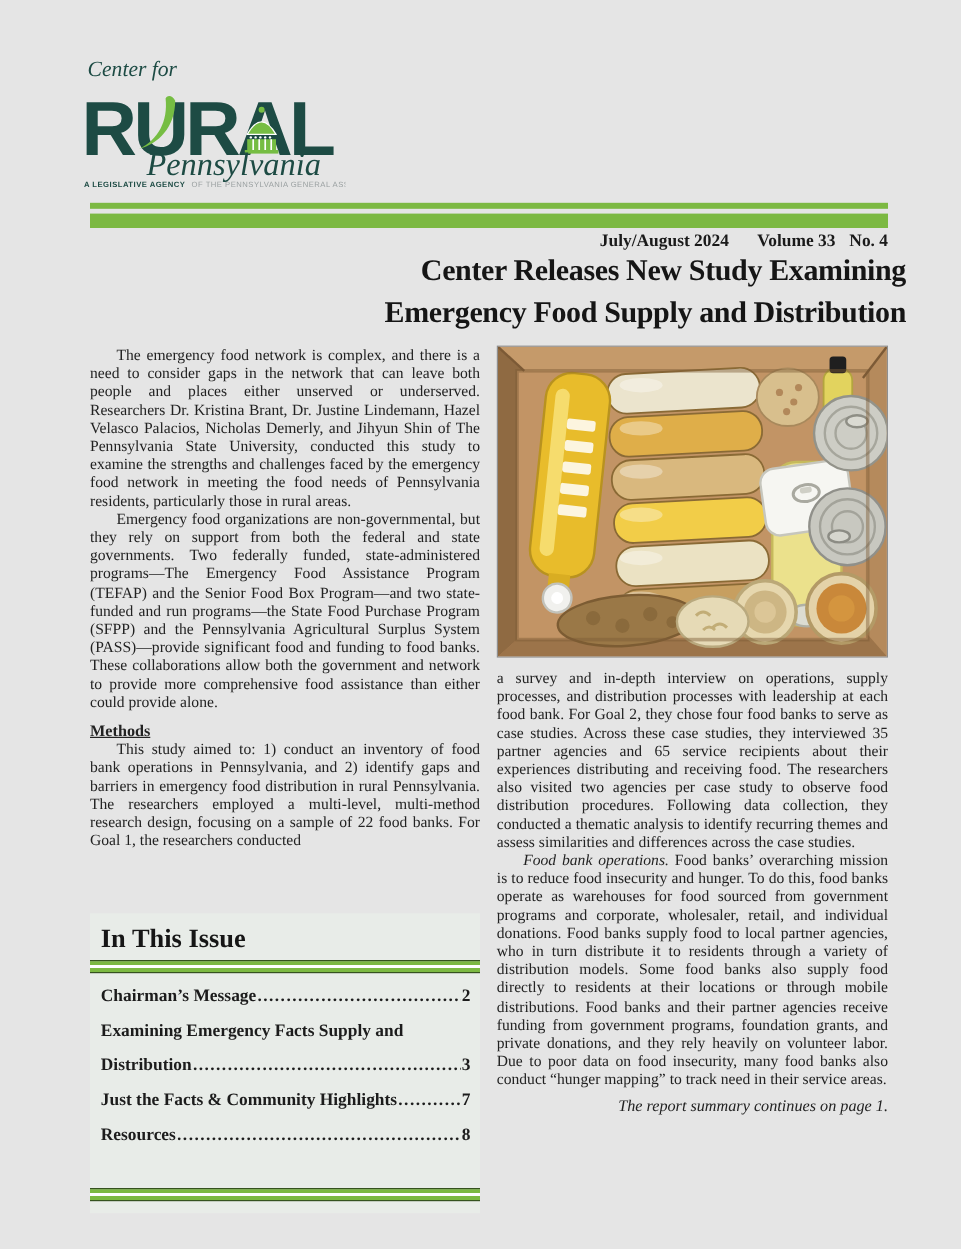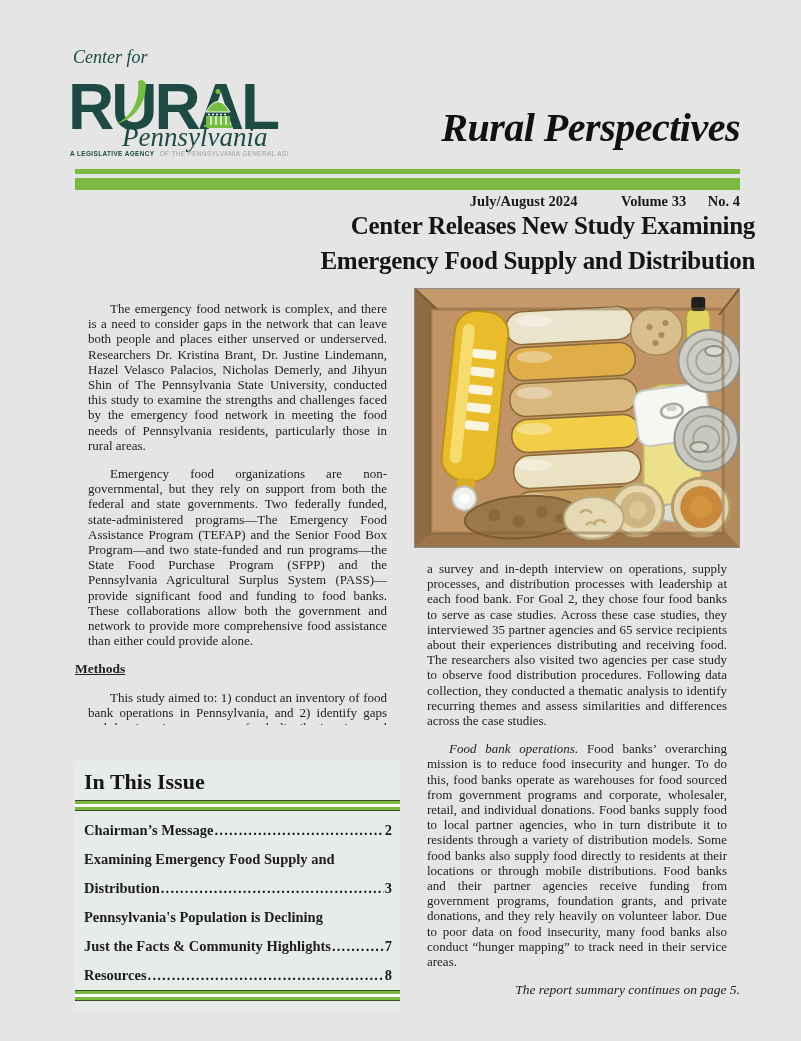--- a/index.html
+++ b/index.html
@@ -8,31 +8,31 @@
 
   
   .logo{position:absolute;left:70px;top:46px;width:218px;height:112px;}
   .mast-title{position:absolute;top:104px;left:400px;width:340px;text-align:right;
       font-family:"Liberation Serif", serif;font-weight:bold;font-style:italic;
       font-size:40px;letter-spacing:-0.5px;color:#111;}
   .bar-thin{position:absolute;left:75px;top:169px;width:665px;height:5px;background:#7cb942;}
   .bar-thick{position:absolute;left:75px;top:178px;width:665px;height:12px;background:#7cb942;}
   .dateline{position:absolute;left:75px;top:193px;width:665px;text-align:right;
       font-weight:bold;font-size:14.5px;color:#1a1a1a;}
-  .dateline .sep1{margin-left:40px;} .dateline .sep2{margin-left:18px;}
+  .dateline .sep1{margin-left:20px;} .dateline .sep2{margin-left:8px;}
 
   
   .headline{position:absolute;left:60px;top:208px;width:695px;text-align:right;
       font-weight:bold;font-size:25px;line-height:35px;color:#151515;letter-spacing:-0.3px;}
 
   
   .col{position:absolute;top:288px;font-size:13px;line-height:15.2px;text-align:justify;color:#222;}
   .col-left{left:75px;width:325px;height:437px;overflow:hidden;}
   .col-right{left:414px;width:326px;height:700px;}
-  .para{margin:13px;text-indent:22px;}
+  .para{margin:0;text-indent:22px;}
   .para.noindent{text-indent:0;}
   .subhead{margin:9px 0 0 0;font-weight:bold;font-size:13.5px;text-indent:0;text-decoration:underline;}
   .lead-italic{font-style:italic;}
   .continuation{margin-top:7px;text-align:right;font-style:italic;font-size:13.5px;}
 
   
   .photo{width:324px;height:258px;border:1px solid #8f8f8f;display:block;margin:0 0 9px 0;}
 
   
   .toc{position:absolute;left:75px;top:761px;width:325px;height:250px;background:#e8ece8;}
@@ -78,21 +78,20 @@
       </g>
       <rect x="0" y="35" width="28" height="3" fill="#76bd43"></rect>
     </g>
     <text x="52" y="100" font-family="Liberation Serif, serif" font-style="italic" font-size="27" fill="#1d4b44">Pennsylvania</text>
     <text x="0" y="110" font-family="Liberation Sans, sans-serif" font-size="6.4" letter-spacing="0.4">
       <tspan font-weight="bold" fill="#1d4b44">A LEGISLATIVE AGENCY</tspan>
       <tspan dx="3" fill="#9aa0a1">OF THE PENNSYLVANIA GENERAL ASSEMBLY</tspan>
     </text>
   </svg>
 
-  <div class="mast-title">Rural Perspectives</div>
   <div class="bar-thin"></div>
   <div class="bar-thick"></div>
   <div class="dateline">
     <span>July/August 2024</span>
     <span class="sep1">Volume 33</span>
     <span class="sep2">No. 4</span>
   </div>
 
   <div class="headline">
     <div>Center Releases New Study Examining</div>
@@ -198,44 +197,40 @@
         <path d="M166,224 q6,-6 12,0"></path>
           <path d="M180,234 q6,-6 12,0"></path>
           <path d="M172,236 q5,-5 10,0"></path>
       </g>
 
       <rect x="16" y="20" width="294" height="224" fill="none" stroke="#7c5a36" stroke-width="3" opacity="0.45"></rect>
     </svg>
 
     <p class="para noindent">a survey and in-depth interview on operations, supply processes, and distribution processes with leadership at each food bank. For Goal 2, they chose four food banks to serve as case studies. Across these case studies, they interviewed 35 partner agencies and 65 service recipients about their experiences distributing and receiving food. The researchers also visited two agencies per case study to observe food distribution procedures. Following data collection, they conducted a thematic analysis to identify recurring themes and assess similarities and differences across the case studies.</p>
     <p class="para"><span class="lead-italic">Food bank operations.</span><span> Food banks’ overarching mission is to reduce food insecurity and hunger. To do this, food banks operate as warehouses for food sourced from government programs and corporate, wholesaler, retail, and individual donations. Food banks supply food to local partner agencies, who in turn distribute it to residents through a variety of distribution models. Some food banks also supply food directly to residents at their locations or through mobile distributions. Food banks and their partner agencies receive funding from government programs, foundation grants, and private donations, and they rely heavily on volunteer labor. Due to poor data on food insecurity, many food banks also conduct “hunger mapping” to track need in their service areas.</span></p>
-    <p class="continuation">The report summary continues on page 5.</p>
+    <p class="continuation">The report summary continues on page 1.</p>
   </div>
 
   <div class="toc">
     <div class="toc-head">In This Issue</div>
     <div class="double-rule"></div>
     <div class="toc-rows">
       <div class="toc-row">
         <span>Chairman’s Message</span>
         <span class="toc-leader"></span>
         <span class="toc-page">2</span>
       </div>
       <div class="toc-row cont">
-        <span>Examining Emergency Food Supply and</span>
+        <span>Examining Emergency Facts Supply and</span>
 
       </div>
       <div class="toc-row">
         <span>Distribution </span>
         <span class="toc-leader"></span>
         <span class="toc-page">3</span>
-      </div>
-      <div class="toc-row cont">
-        <span>Pennsylvania's Population is Declining</span>
-
       </div>
       <div class="toc-row">
         <span>Just the Facts &amp; Community Highlights </span>
         <span class="toc-leader"></span>
         <span class="toc-page">7</span>
       </div>
       <div class="toc-row">
         <span>Resources</span>
         <span class="toc-leader"></span>
         <span class="toc-page">8</span>

